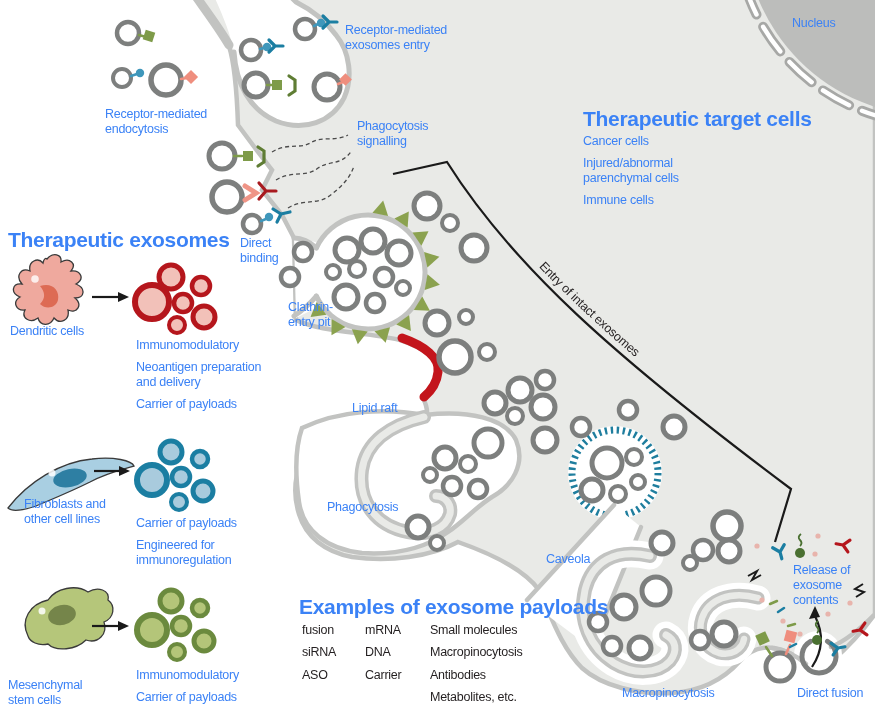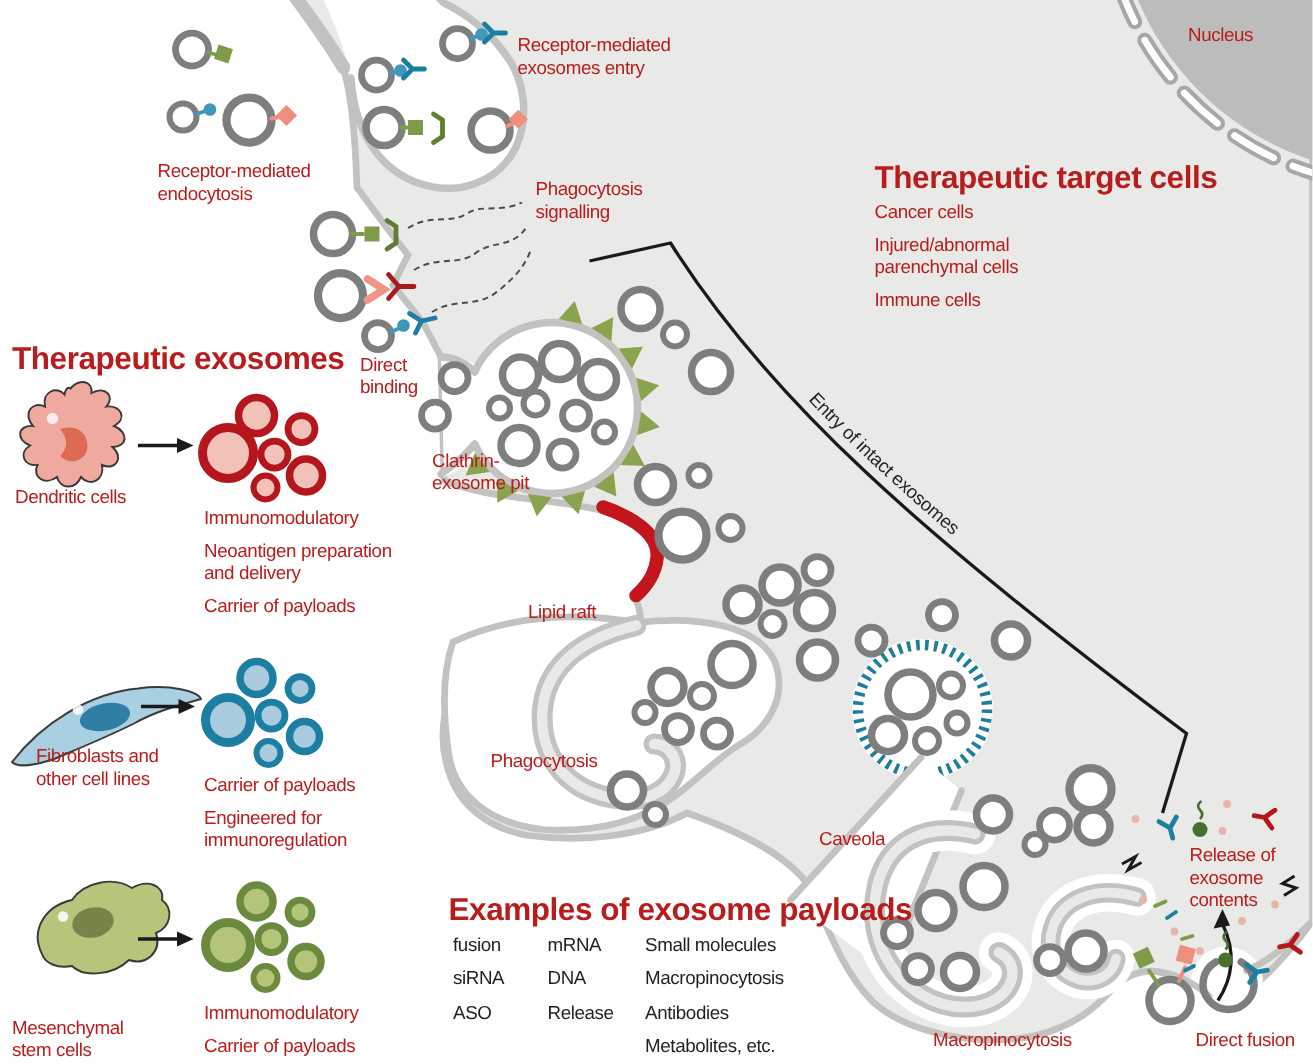--- a/index.html
+++ b/index.html
@@ -1,19 +1,19 @@
 <!DOCTYPE html>
 <html><head>
 <meta charset="utf-8">
 <style>
   html,body{margin:0;padding:0;background:#fff;}
   #stage{position:relative;width:875px;height:709px;overflow:hidden;background:#fff;
          font-family:"Liberation Sans",sans-serif;}
   #stage svg{position:absolute;left:0;top:0;}
-  .lbl{position:absolute;font:12.5px/15.2px "Liberation Sans",sans-serif;color:#b91c1c;
+  .lbl{position:absolute;font:12.5px/15.2px "Liberation Sans",sans-serif;color:#3b82f6;
        letter-spacing:-0.25px;white-space:pre-line;}
   .lbl.b{font-weight:bold;font-size:21px;line-height:17px;letter-spacing:-0.3px;}
   .pcol{position:absolute;}
   .pcol div{height:22.3px;font:12.5px/15.2px "Liberation Sans",sans-serif;color:#231f20;letter-spacing:-0.25px;}
   
   .exo{fill:#fff;stroke:#7d7f7e;}
   .mem{fill:none;stroke:#c2c3c1;stroke-linecap:round;}
   .cyt{fill:none;stroke:#e9eae7;stroke-linecap:round;}
   .wht{fill:none;stroke:#ffffff;stroke-linecap:round;}
   .redx{fill:#f2c1b9;stroke:#b5161c;}
@@ -335,21 +335,21 @@
 <div class="lbl" style="left:240px;top:236px">Direct
 binding</div>
 
 <div class="lbl" style="left:10px;top:324px">Dendritic cells</div>
 <div class="lbl" style="left:136px;top:338px">Immunomodulatory</div>
 <div class="lbl" style="left:136px;top:360px">Neoantigen preparation
 and delivery</div>
 <div class="lbl" style="left:136px;top:397px">Carrier of payloads</div>
 
 <div class="lbl" style="left:288px;top:300px">Clathrin-
-exosome pit</div>
+entry pit</div>
 <div class="lbl" style="left:352px;top:401px">Lipid raft</div>
 
 <div class="lbl" style="left:24px;top:497px">Fibroblasts and
 other cell lines</div>
 <div class="lbl" style="left:136px;top:516px">Carrier of payloads</div>
 <div class="lbl" style="left:136px;top:538px">Engineered for
 immunoregulation</div>
 
 <div class="lbl" style="left:327px;top:500px">Phagocytosis</div>
 <div class="lbl" style="left:546px;top:552px">Caveola</div>
@@ -361,21 +361,21 @@
 
 <div class="lbl b" style="left:299px;top:598px">Examples of exosome payloads</div>
 <div class="pcol" style="left:302px;top:623px">
   <div>fusion</div>
   <div>siRNA</div>
   <div>ASO</div>
 </div>
 <div class="pcol" style="left:365px;top:623px">
   <div>mRNA</div>
   <div>DNA</div>
-  <div>Release</div>
+  <div>Carrier</div>
 </div>
 <div class="pcol" style="left:430px;top:623px">
   <div>Small molecules</div>
   <div>Macropinocytosis</div>
   <div>Antibodies</div>
   <div>Metabolites, etc.</div>
 </div>
 
 <div class="lbl" style="left:622px;top:686px">Macropinocytosis</div>
 <div class="lbl" style="left:797px;top:686px">Direct fusion</div>

